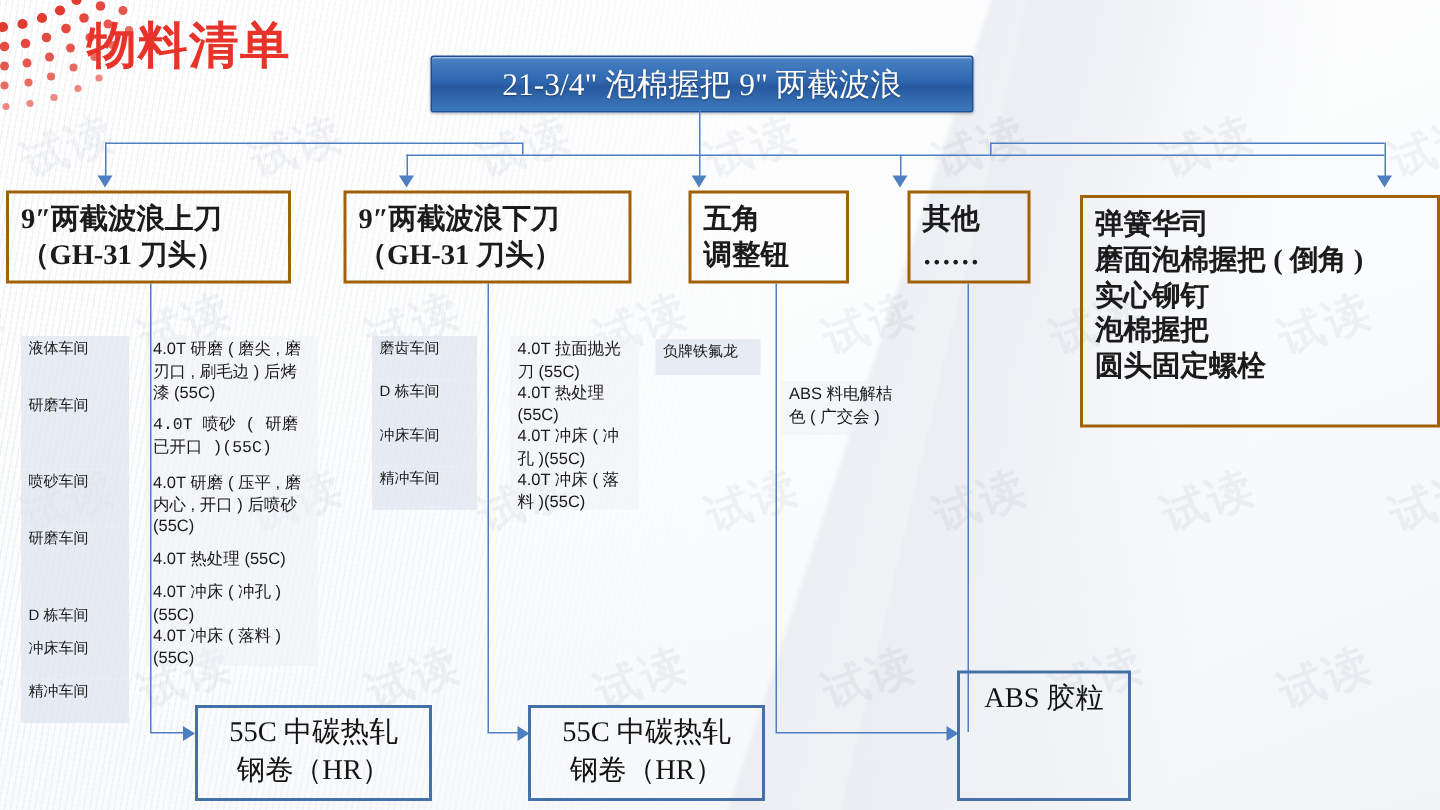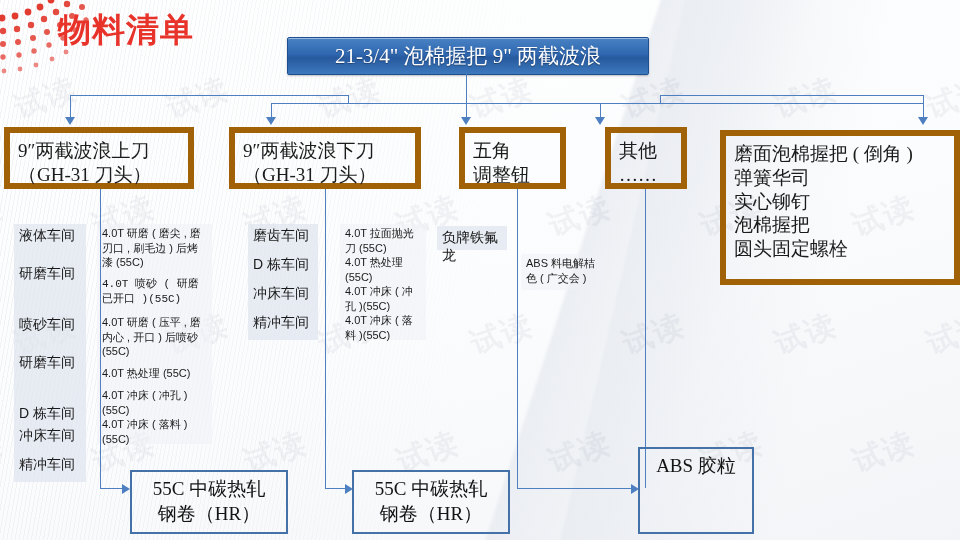--- a/index.html
+++ b/index.html
@@ -38,34 +38,34 @@
   
   .root-box{position:absolute;left:287px;top:37px;width:360px;height:36px;
     background:linear-gradient(180deg,#4a82c4 0%,#2f67b0 45%,#27599e 55%,#3d79bd 100%);
     border:1px solid #1f4f90;border-radius:2px;
     box-shadow:inset 0 1px 0 rgba(255,255,255,.45), 0 1px 2px rgba(0,0,0,.25);
     display:flex;align-items:center;justify-content:center;}
   .root-box span{color:#fff;font-size:21px;font-family:"Liberation Serif","DejaVu Serif",serif;
     text-shadow:0 1px 1px rgba(0,0,0,.35);white-space:nowrap;}
 
   
-  .l2{position:absolute;border:6px solid #a16207;background:transparent;
-      box-sizing:border-box;padding:6px 8px 4px 8px;}
+  .l2{position:absolute;border:2px solid #a16207;background:transparent;
+      box-sizing:border-box;padding:6px 8px 4px 8px;font-weight:bold;}
   .l2 .ln{font-size:19px;color:#1b1b1b;line-height:1.25;white-space:nowrap;
       font-family:"Liberation Serif","DejaVu Serif",serif;}
 
   
   .mbox{position:absolute;border:2px solid #4472a8;box-sizing:border-box;padding:5px 10px;background:transparent;}
   .mbox .ln{font-size:19px;color:#141414;line-height:1.3;white-space:nowrap;
       font-family:"Liberation Serif","DejaVu Serif",serif;text-align:center;}
 
   
   .ptable{position:absolute;}
   .prow{box-sizing:border-box;padding:2px 4px 3px 5px;
-    font-size:14px;line-height:1.32;color:#1a1a1a;
+    font-size:10px;line-height:1.32;color:#1a1a1a;
     font-family:"Liberation Sans","DejaVu Sans",sans-serif;}
   .prow.shade{background:rgba(223,229,238,.72);}
   .prow.plain{background:rgba(238,241,246,.55);}
   .ptable.narrow .prow{font-size:11px;}
 
   
   .h{position:absolute;background:#4e7fc0;height:1px;}
   .v{position:absolute;background:#4e7fc0;width:1px;}
   .arrow-d{position:absolute;width:0;height:0;border-left:5px solid transparent;
     border-right:5px solid transparent;border-top:8px solid #4e7fc0;}
@@ -216,22 +216,22 @@
     <div class="ln">五角</div>
     <div class="ln">调整钮</div>
   </div>
 
   <div class="l2" style="left:605px;top:127px;width:82px;height:62px;">
     <div class="ln">其他</div>
     <div class="ln">……</div>
   </div>
 
   <div class="l2" style="left:720px;top:130px;width:240px;height:155px;">
+    <div class="ln">弹簧华司</div>
     <div class="ln">磨面泡棉握把 ( 倒角 )</div>
-    <div class="ln">弹簧华司</div>
     <div class="ln">实心铆钉</div>
     <div class="ln">泡棉握把</div>
     <div class="ln">圆头固定螺栓</div>
   </div>
 
   <div class="ptable" style="left:14px;top:224px;width:72px;">
     <div class="prow shade" style="height:38px;">液体车间</div>
     <div class="prow shade" style="height:51px;">研磨车间</div>
     <div class="prow shade" style="height:38px;">喷砂车间</div>
     <div class="prow shade" style="height:51px;">研磨车间</div>

